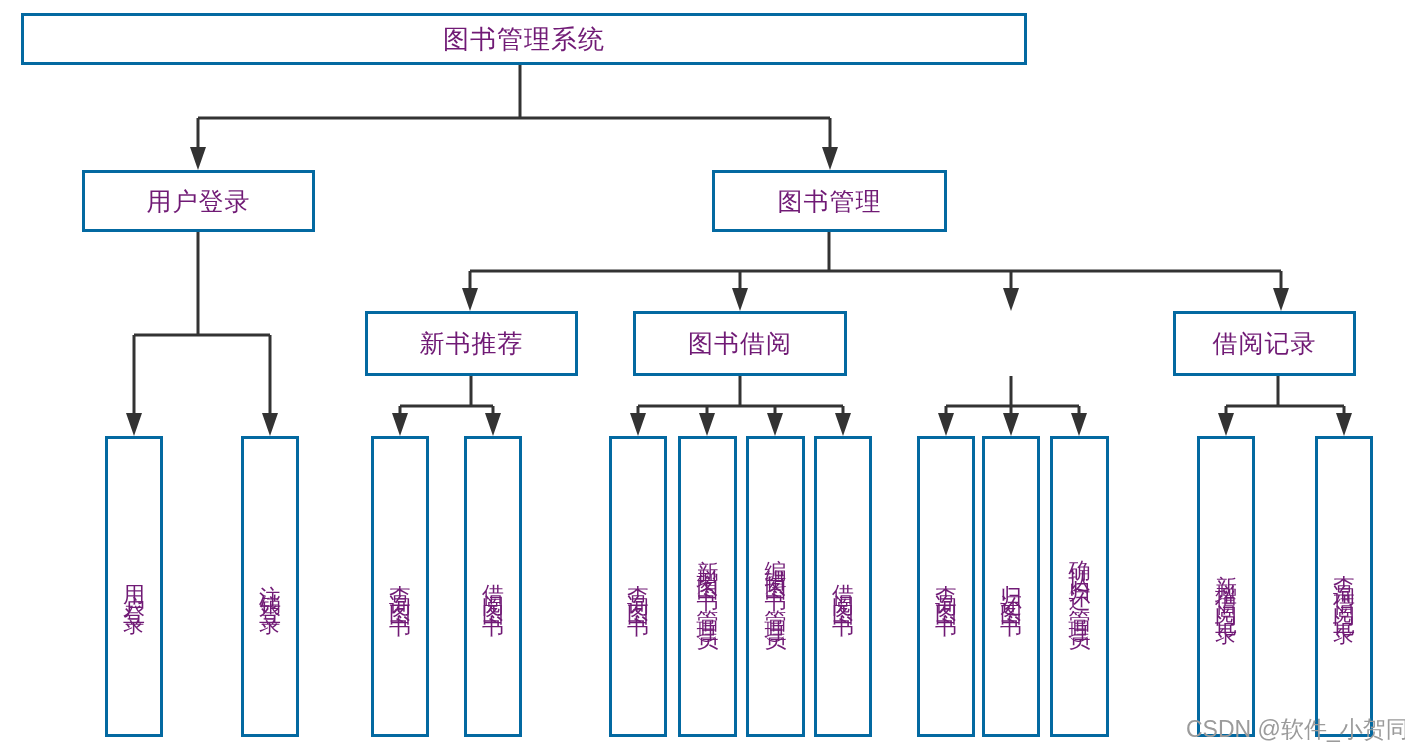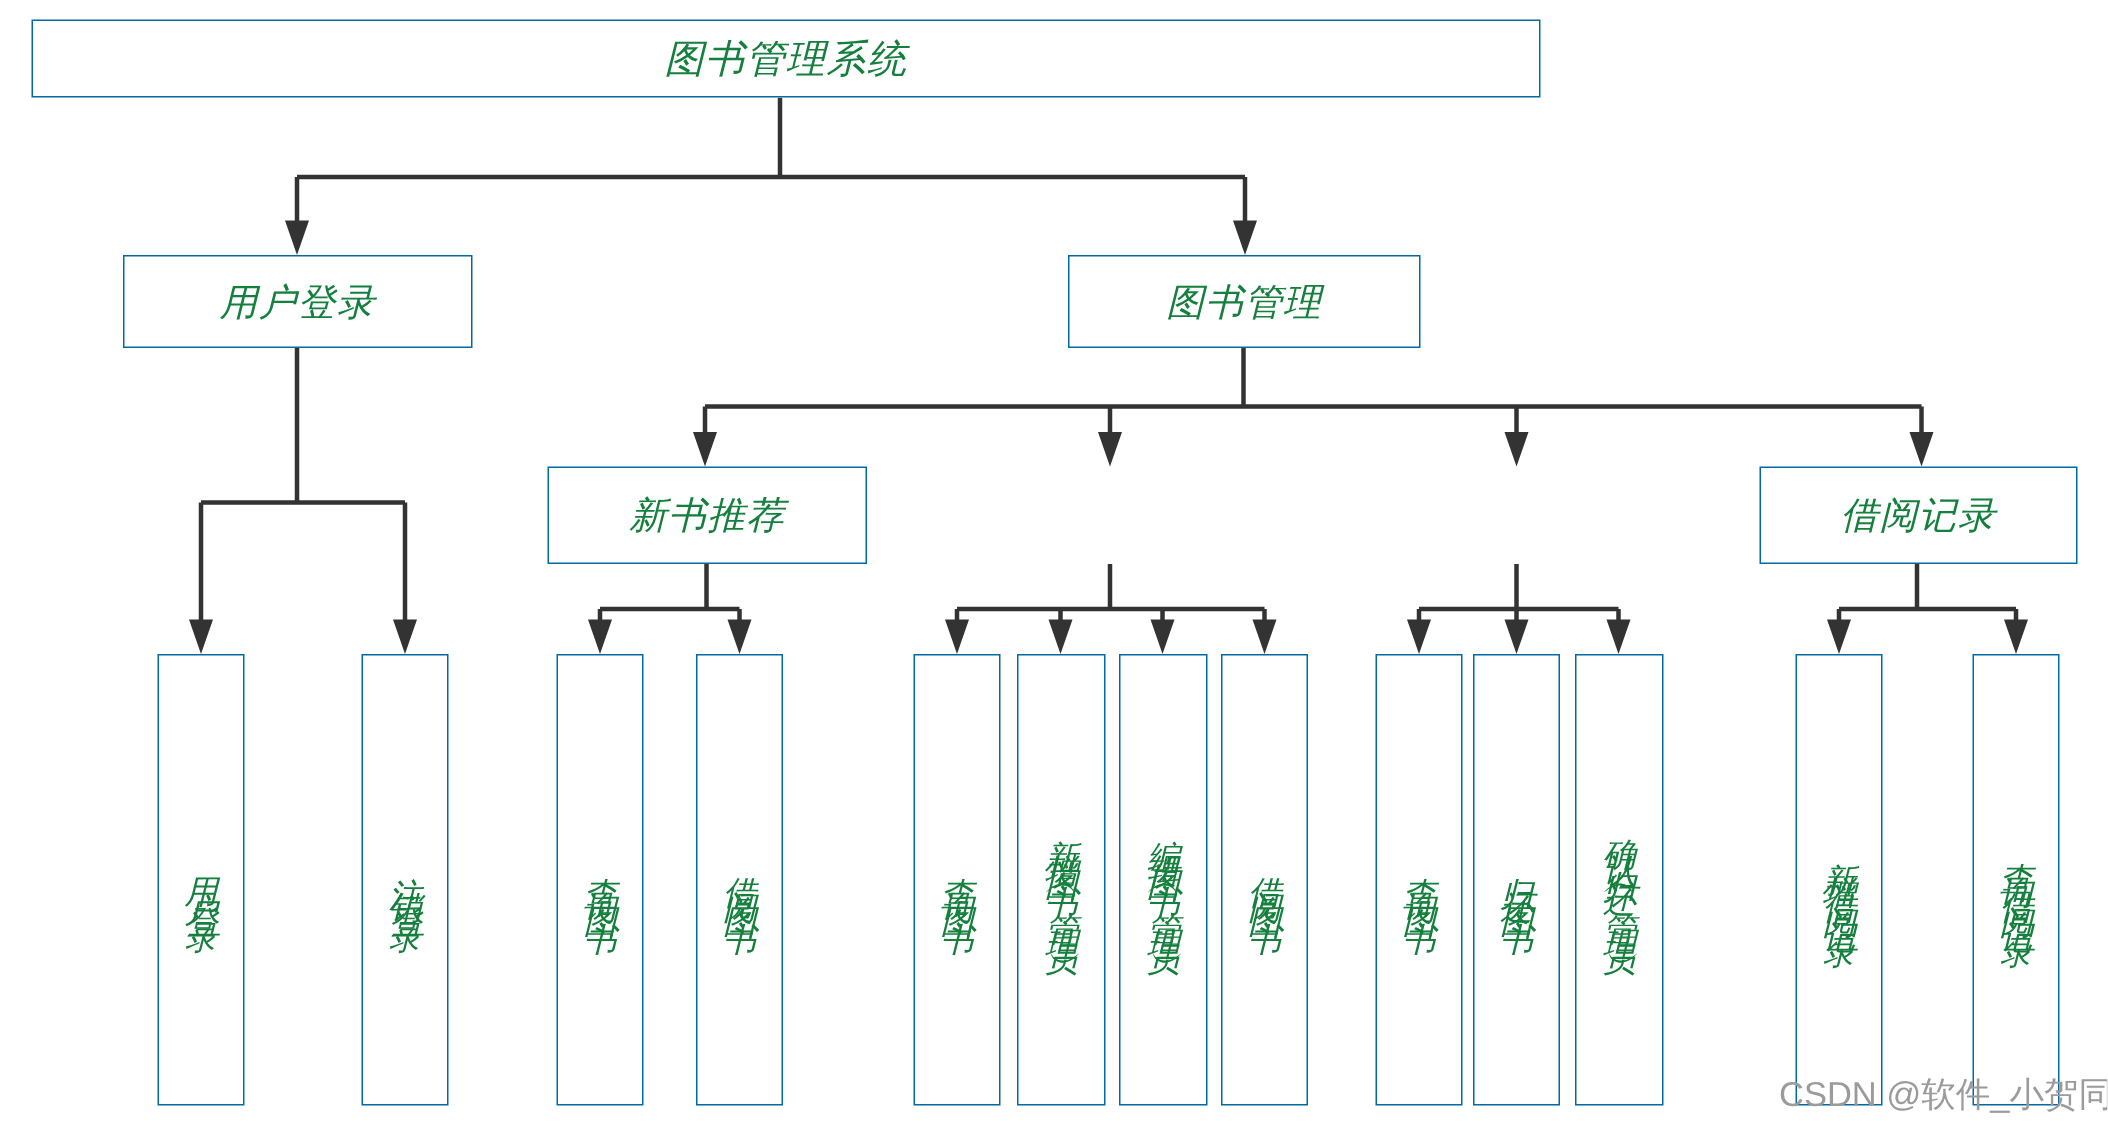--- a/index.html
+++ b/index.html
@@ -7,25 +7,24 @@
     position:relative;
     width:1405px;height:747px;
     background:#fff;
     font-family:"Liberation Sans", sans-serif;
     overflow:hidden;
   }
   #connectors{position:absolute;left:0;top:0;width:1405px;height:747px;}
   .box{
     position:absolute;
     box-sizing:border-box;
-    border:1px solid #0369a1;
+    border:3px solid #0369a1;
     background:#ffffff;
     display:flex;align-items:center;justify-content:center;
-    color:#15803d;
-    font-style:italic;
+    color:#701a75;
   }
   .h-label{font-size:25px;letter-spacing:1px;white-space:nowrap;}
   .root-label{font-size:26px;}
   .v-box span{
     writing-mode:vertical-rl;
     font-size:22px;
     letter-spacing:10px;
     line-height:1;
     white-space:nowrap;
   }
@@ -117,21 +116,24 @@
   <div class="box" style="left:82px;top:170px;width:233px;height:62px;">
     <span class="h-label">用户登录</span>
   </div>
   <div class="box" style="left:365px;top:311px;width:213px;height:65px;">
     <span class="h-label">新书推荐</span>
   </div>
 
   <div class="box" style="left:712px;top:170px;width:235px;height:62px;">
     <span class="h-label">图书管理</span>
   </div>
-  <div class="box" style="left:1173px;top:311px;width:212px;height:65px;text-align:right;">
+  <div class="box" style="left:633px;top:311px;width:214px;height:65px;">
+    <span class="h-label">图书借阅</span>
+  </div>
+  <div class="box" style="left:1173px;top:311px;width:183px;height:65px;text-align:right;">
     <span class="h-label">借阅记录</span>
   </div>
 
   <div class="box v-box" style="left:105px;top:436px;width:58px;height:301px;">
     <span>用户登录</span>
   </div>
   <div class="box v-box" style="left:241px;top:436px;width:58px;height:301px;">
     <span>注销登录</span>
   </div>
 

